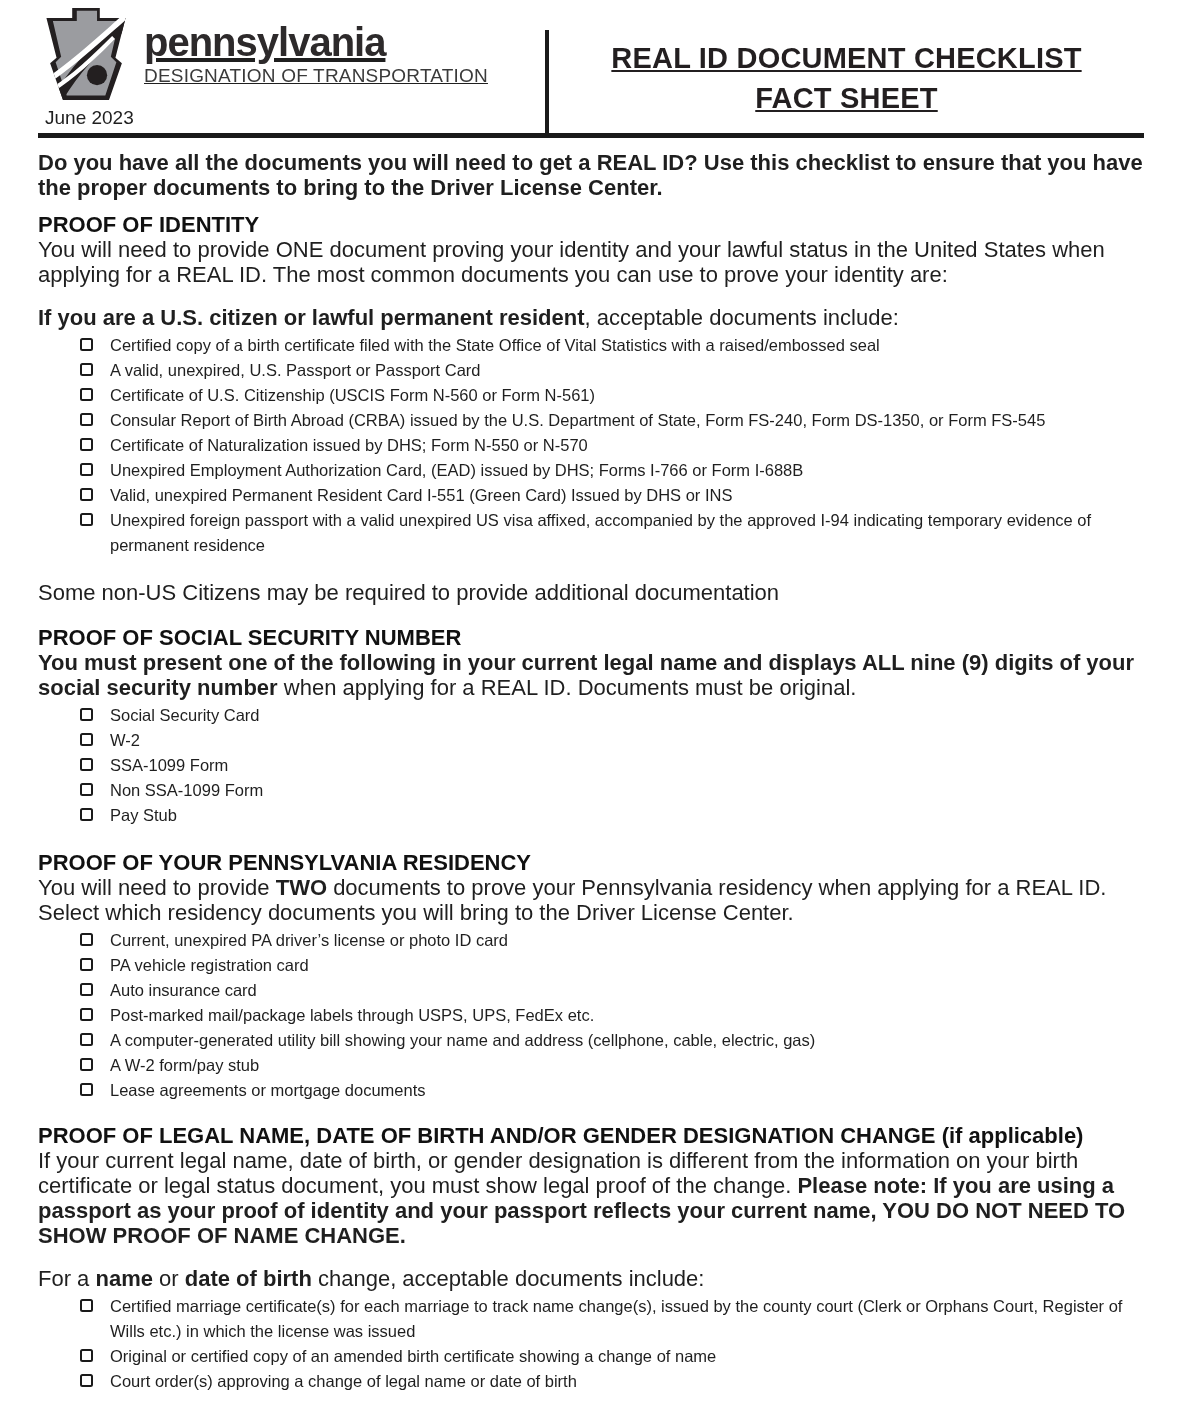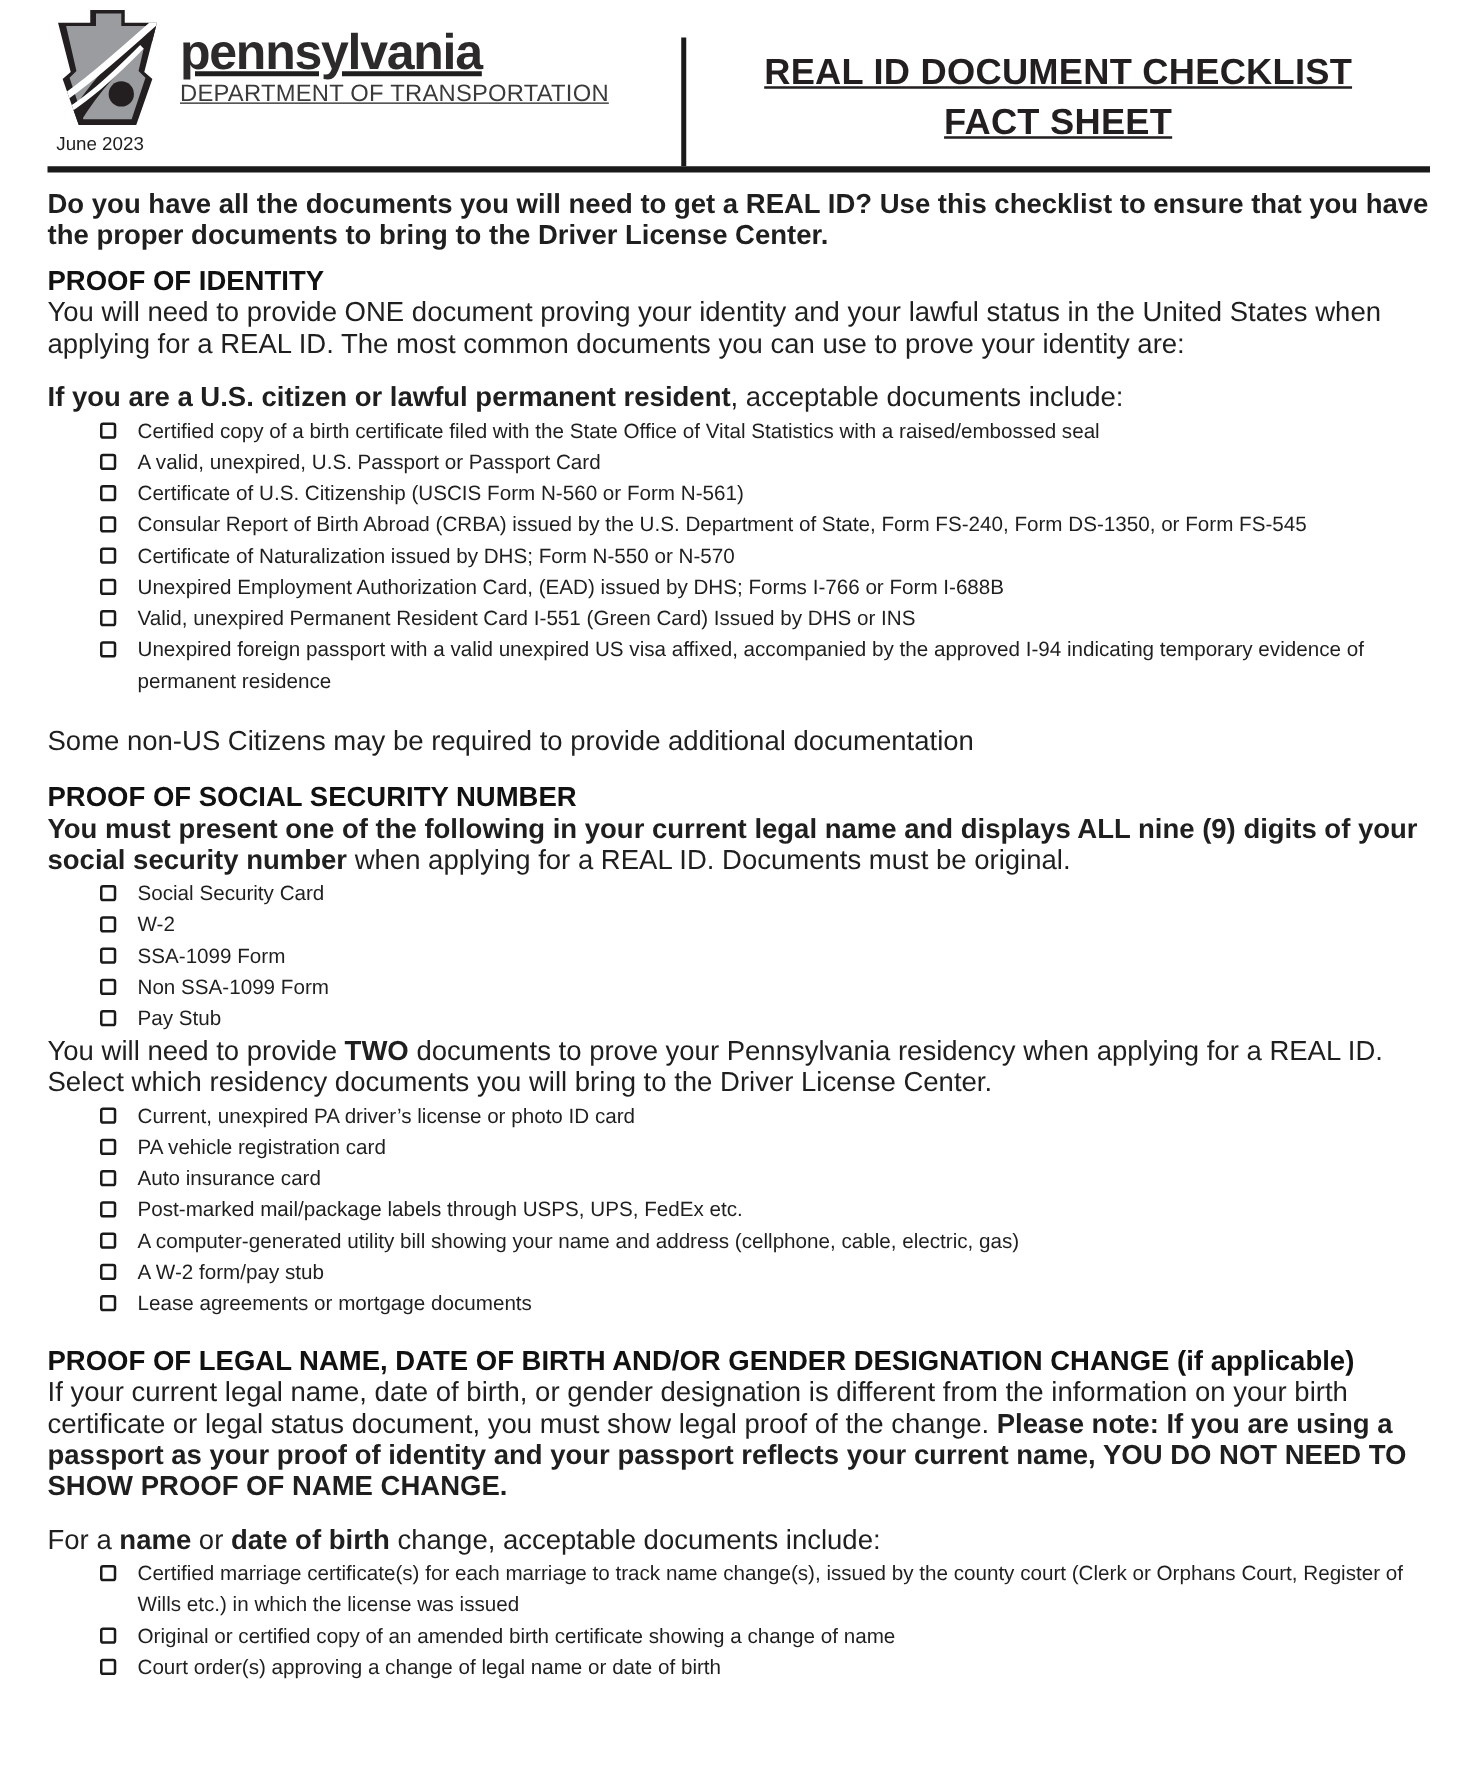--- a/index.html
+++ b/index.html
@@ -43,21 +43,21 @@
   .logo-sub {
     font-size: 19px;
     color: #3a3a3a;
     letter-spacing: 0.2px;
     margin-top: 3px;
   }
   .header-date {
     position: absolute;
     left: 7px;
     top: 107px;
-    font-size: 15px;
+    font-size: 19px;
     color: #1f1f1f;
   }
   .header-divider {
     position: absolute;
     left: 507px;
     top: 30px;
     bottom: 0;
     width: 4px;
     background: #1a1a1a;
   }
@@ -128,21 +128,21 @@
         <g clip-path="url(#ks-clip)">
           <path d="M40,3 L62,3 L62,14 L86,14 L77,53 L83,59 L71,95 L29,95 L17,59 L23,53 L14,14 L40,14 Z" fill="#9b9ca0"></path>
           <path d="M16,104 C38,66 58,46 94,16" fill="none" stroke="#231f20" stroke-width="11"></path>
           <path d="M4,82 C34,62 60,38 92,10" fill="none" stroke="#ffffff" stroke-width="6"></path>
           <path d="M-4,99 C26,84 50,62 80,32" fill="none" stroke="#ffffff" stroke-width="4.5"></path>
           <circle cx="62" cy="73" r="11" fill="#231f20"></circle>
         </g>
       </svg>
       <div class="logo-text">
         <div class="logo-brand">pennsylvania</div>
-        <div class="logo-sub">DEPARTMENT OF TRANSPORTATION</div>
+        <div class="logo-sub">DESIGNATION OF TRANSPORTATION</div>
       </div>
     </div>
     <div class="header-date">June 2023</div>
     <div class="header-divider"></div>
     <div class="title-block">
       <div class="title-line">REAL ID DOCUMENT CHECKLIST</div>
       <div class="title-line">FACT SHEET</div>
     </div>
   </div>
 
@@ -211,20 +211,21 @@
       <li class="check-item">
           <span class="cb"></span>
           <span class="check-text">Non SSA-1099 Form</span>
         </li>
       <li class="check-item">
           <span class="cb"></span>
           <span class="check-text">Pay Stub</span>
         </li>
     </ul>
 
+    <h2 class="mt-22">PROOF OF YOUR PENNSYLVANIA RESIDENCY</h2>
     <p><span>You will need to provide </span><span class="bold">TWO</span><span> documents to prove your Pennsylvania residency when applying for a REAL ID. Select which residency documents you will bring to the Driver License Center.</span></p>
 
     <ul class="checklist mt-20">
       <li class="check-item">
           <span class="cb"></span>
           <span class="check-text">Current, unexpired PA driver’s license or photo ID card</span>
         </li>
       <li class="check-item">
           <span class="cb"></span>
           <span class="check-text">PA vehicle registration card</span>

